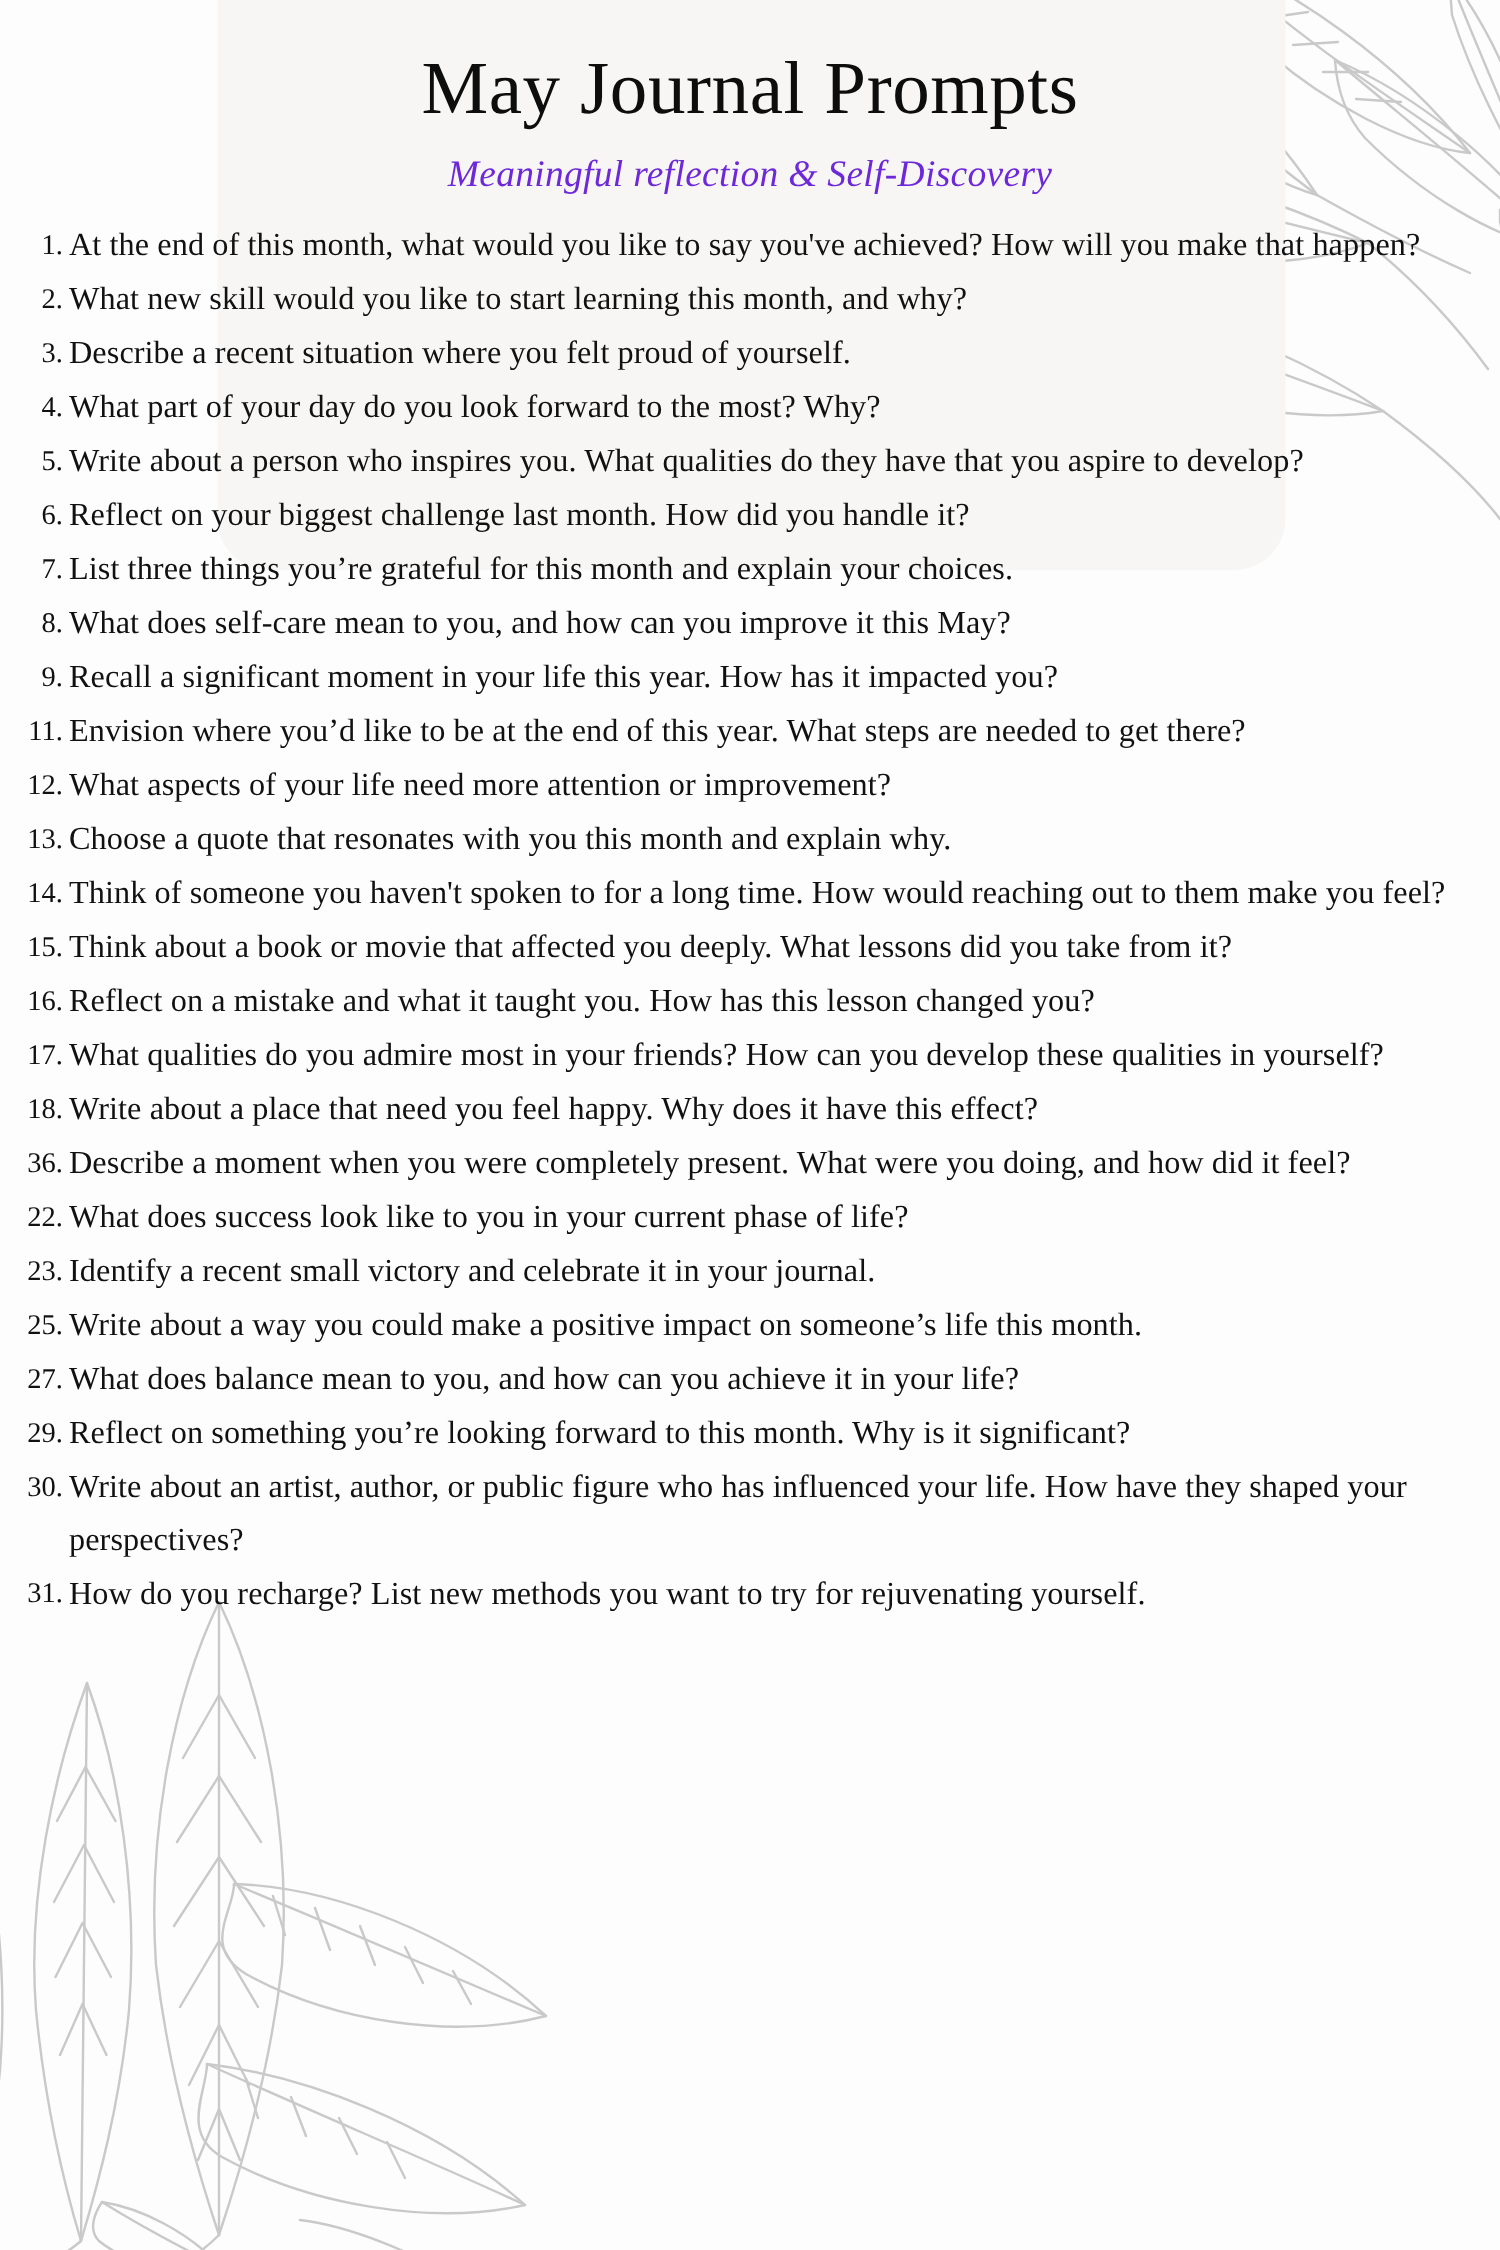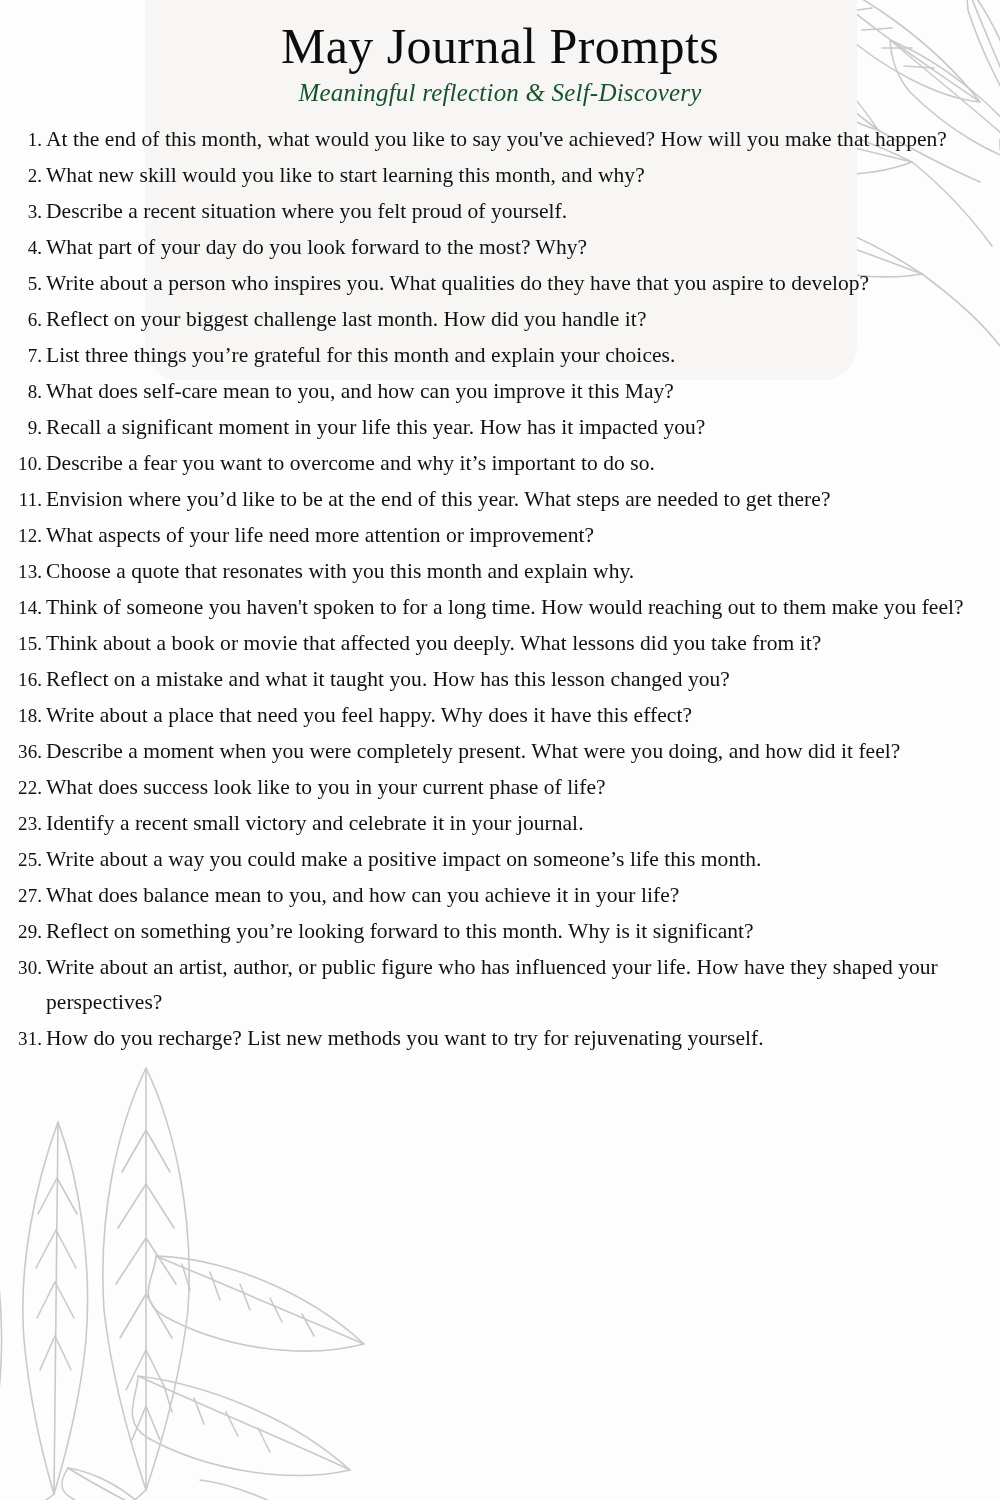--- a/index.html
+++ b/index.html
@@ -59,35 +59,35 @@
   #content {
     position: relative;
     z-index: 2;
   }
 
   #header {
     text-align: center;
     padding-top: 14px;
   }
   #page-title {
-    margin: 4px;
+    margin: 16px;
     font-family: "Liberation Serif", "DejaVu Serif", serif;
     font-size: 50px;
     font-weight: 400;
     letter-spacing: 0.4px;
     color: #0d0d0d;
     line-height: 1.12;
   }
   #page-subtitle {
     margin: 4px 0 0 0;
     font-family: "Liberation Serif", "DejaVu Serif", serif;
     font-style: italic;
     font-size: 25px;
     font-weight: 400;
-    color: #14532d;
+    color: #6d28d9;
     letter-spacing: 0.2px;
     line-height: 1.2;
   }
 
   #prompt-list {
     list-style: none;
     margin: 14px 0 0 0;
     padding: 0;
   }
 
@@ -230,24 +230,20 @@
         </li>
         <li class="prompt-item">
           <span class="prompt-number">8.</span>
           <span class="prompt-text">What does self-care mean to you, and how can you improve it this May?</span>
         </li>
         <li class="prompt-item">
           <span class="prompt-number">9.</span>
           <span class="prompt-text">Recall a significant moment in your life this year. How has it impacted you?</span>
         </li>
         <li class="prompt-item">
-          <span class="prompt-number">10.</span>
-          <span class="prompt-text">Describe a fear you want to overcome and why it’s important to do so.</span>
-        </li>
-        <li class="prompt-item">
           <span class="prompt-number">11.</span>
           <span class="prompt-text">Envision where you’d like to be at the end of this year. What steps are needed to get there?</span>
         </li>
         <li class="prompt-item">
           <span class="prompt-number">12.</span>
           <span class="prompt-text">What aspects of your life need more attention or improvement?</span>
         </li>
         <li class="prompt-item">
           <span class="prompt-number">13.</span>
           <span class="prompt-text">Choose a quote that resonates with you this month and explain why.</span>
@@ -258,20 +254,24 @@
         </li>
         <li class="prompt-item">
           <span class="prompt-number">15.</span>
           <span class="prompt-text">Think about a book or movie that affected you deeply. What lessons did you take from it?</span>
         </li>
         <li class="prompt-item">
           <span class="prompt-number">16.</span>
           <span class="prompt-text">Reflect on a mistake and what it taught you. How has this lesson changed you?</span>
         </li>
         <li class="prompt-item">
+          <span class="prompt-number">17.</span>
+          <span class="prompt-text">What qualities do you admire most in your friends? How can you develop these qualities in yourself?</span>
+        </li>
+        <li class="prompt-item">
           <span class="prompt-number">18.</span>
           <span class="prompt-text">Write about a place that need you feel happy. Why does it have this effect?</span>
         </li>
         <li class="prompt-item">
           <span class="prompt-number">36.</span>
           <span class="prompt-text">Describe a moment when you were completely present. What were you doing, and how did it feel?</span>
         </li>
         <li class="prompt-item">
           <span class="prompt-number">22.</span>
           <span class="prompt-text">What does success look like to you in your current phase of life?</span>

